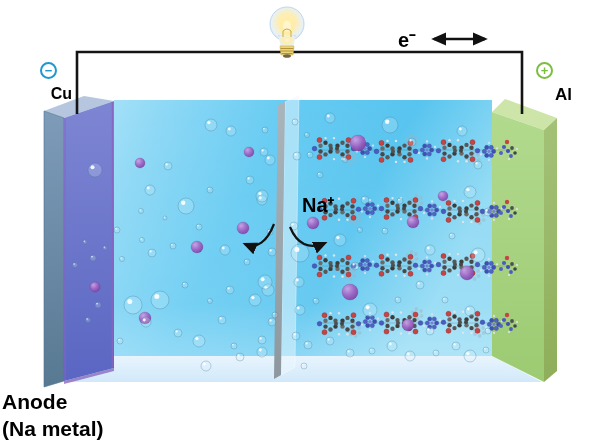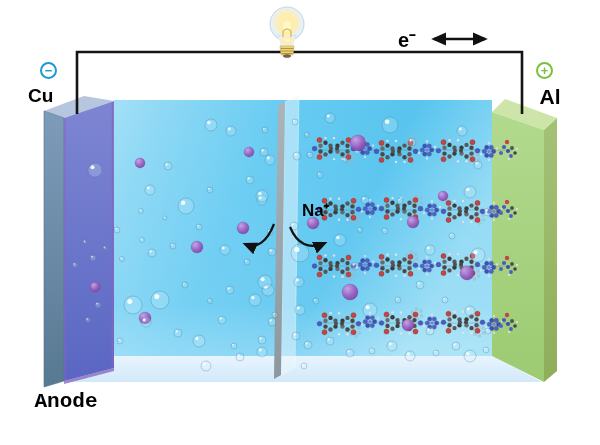--- a/index.html
+++ b/index.html
@@ -5,25 +5,25 @@
   html,body{margin:0;padding:0;background:#fff;}
   .stage{position:relative;width:600px;height:445px;background:#ffffff;overflow:hidden;
          font-family:"Liberation Sans",sans-serif;color:#000;}
   .stage svg{position:absolute;left:0;top:0;}
   .lbl{position:absolute;font-weight:bold;color:#000;white-space:nowrap;}
   .terminal{position:absolute;width:13px;height:13px;border-radius:50%;background:#fff;
             display:flex;align-items:center;justify-content:center;
             font-weight:bold;font-size:13px;line-height:13px;}
   .terminal.neg{border:2.6px solid #1a9ad1;color:#1a9ad1;left:40px;top:62px;}
   .terminal.pos{border:2.6px solid #7cbf3f;color:#7cbf3f;left:536px;top:62px;}
-  .cu{left:28px;top:85px;width:44px;text-align:left;font-size:19px;}
-  .al{left:528px;top:85px;width:44px;text-align:center;font-size:21px;}
+  .cu{left:28px;top:85px;width:44px;text-align:right;font-size:16px;}
+  .al{left:528px;top:85px;width:44px;text-align:right;font-size:17px;}
   .e-lbl{left:398px;top:26px;font-size:20px;}
-  .na-lbl{left:302px;top:198px;font-size:17px;text-align:right;}
-  .caption{position:absolute;font-weight:bold;font-size:21px;line-height:27px;text-align:center;color:#000;font-family:Liberation Mono, monospace;}
+  .na-lbl{left:302px;top:191px;font-size:20px;text-align:right;}
+  .caption{position:absolute;font-weight:bold;font-size:21px;line-height:27px;text-align:left;color:#000;}
   .cap-anode{left:2px;top:388px;width:128px;}
   .cap-elyte{left:226px;top:390px;width:150px;}
   .cap-cathode{left:442px;top:388px;width:130px;}
 </style>
 </head>
 <body>
 
 <div class="stage">
 
   <svg width="600" height="445" viewBox="0 0 600 445">
@@ -1163,15 +1163,16 @@
   <div class="terminal pos">
     <span>+</span>
   </div>
   <div class="lbl al">Al</div>
 
   <div class="lbl e-lbl">e⁻</div>
   <div class="lbl na-lbl">Na⁺</div>
 
   <div class="caption cap-anode">
     <div>Anode</div>
+    <div>(Na metal)</div>
   </div>
 
 </div>
 
 </body></html>

